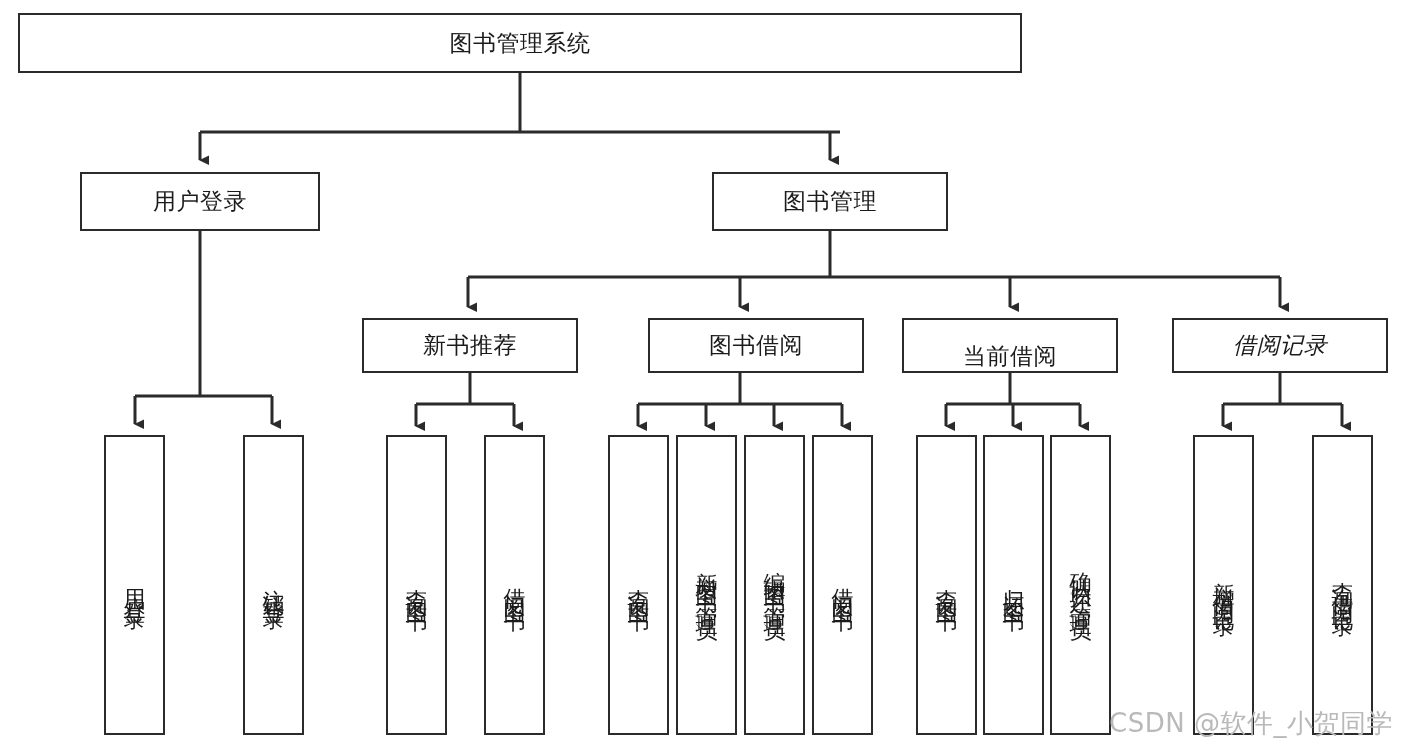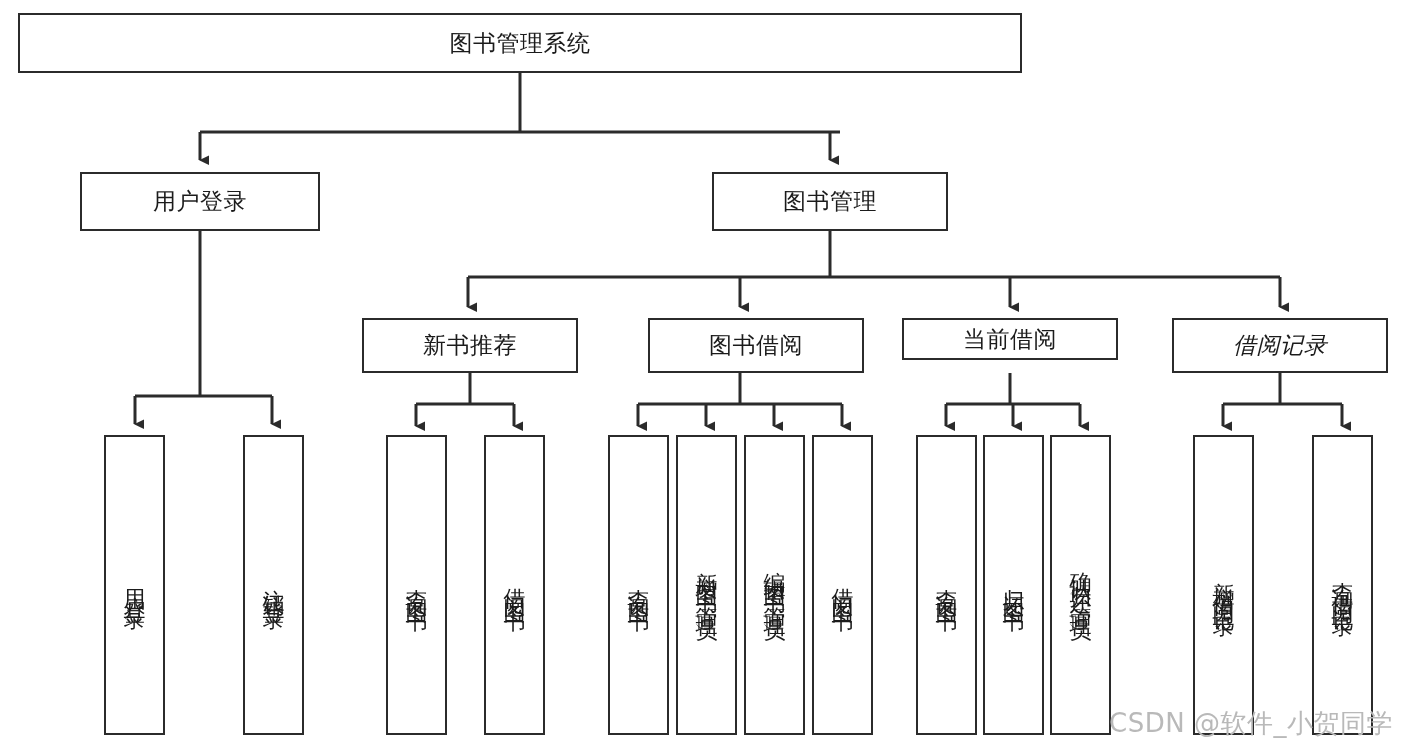--- a/index.html
+++ b/index.html
@@ -131,21 +131,21 @@
   <div class="node" style="left:712px; top:172px; width:236px; height:59px;">
     <span class="hlabel">图书管理</span>
   </div>
 
   <div class="node" style="left:362px; top:318px; width:216px; height:55px;">
     <span class="hlabel">新书推荐</span>
   </div>
   <div class="node" style="left:632px; top:318px; width:216px; height:55px;margin-left:16px;">
     <span class="hlabel">图书借阅</span>
   </div>
-  <div class="node" style="left:902px; top:318px; width:216px; height:42px;">
+  <div class="node" style="left:902px; top:318px; width:216px; height:55px;align-items:flex-end;">
     <span class="hlabel">当前借阅</span>
   </div>
   <div class="node" style="left:1172px; top:318px; width:216px; height:55px;font-style:italic;">
     <span class="hlabel">借阅记录</span>
   </div>
 
   <div class="node leaf" style="left:104px; top:435px; width:61px; height:300px;">
     <span class="vlabel">用户登录</span>
   </div>
   <div class="node leaf" style="left:243px; top:435px; width:61px; height:300px;">

